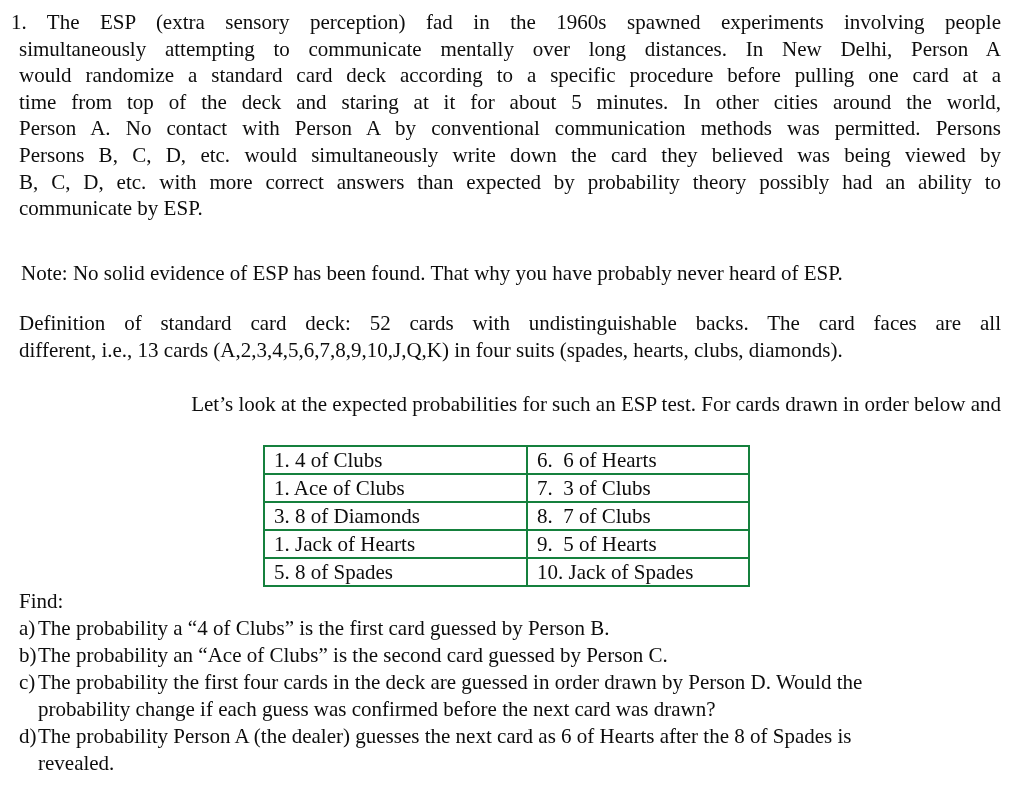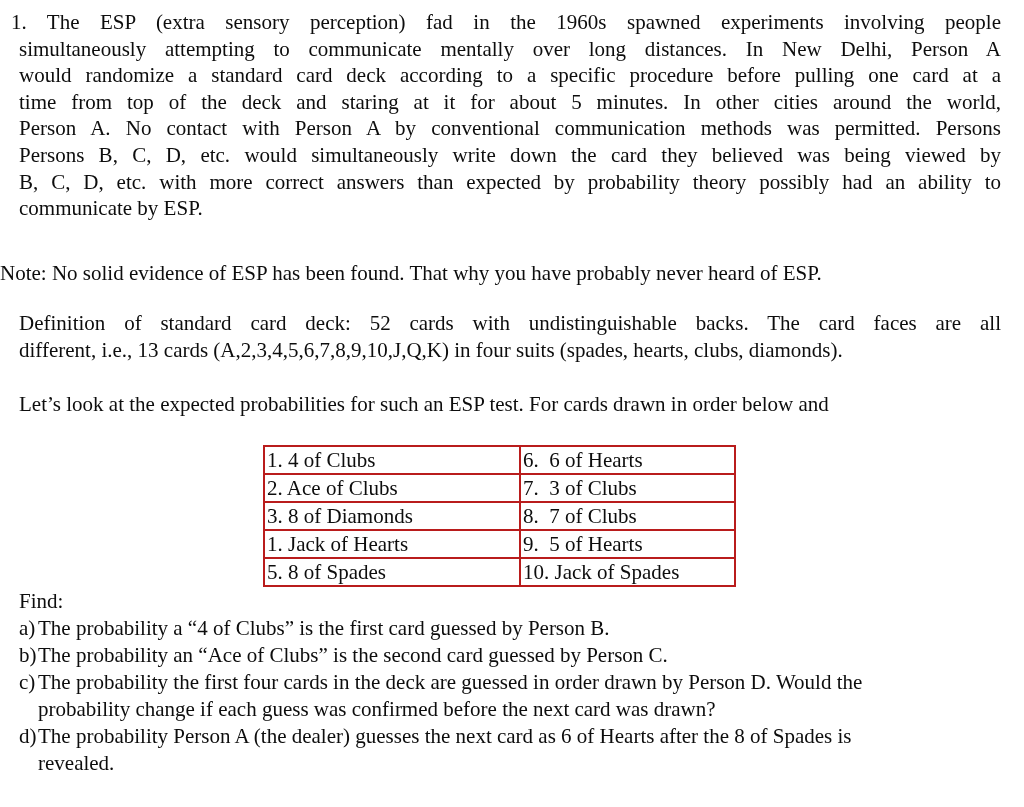--- a/index.html
+++ b/index.html
@@ -20,44 +20,45 @@
     text-align-last: justify;
   }
   .p1 {
     margin: 9px 23px 0 19px;
     line-height: 26.6px;
   }
   .p1 .first {
     text-indent: -8px;
   }
   .note {
-    margin: 38px 23px 0 0;
+    margin: 38px 23px 0 21px;
     line-height: 26.6px;
     font-family: Liberation Serif, serif;
   }
   .def {
     margin: 24px 23px 0 19px;
     line-height: 26.6px;
   }
   .intro {
     margin: 27px 23px 0 19px;
     line-height: 26.6px;
+    text-align: right;
   }
   .tablewrap {
     margin: 28px 0 0 263px;
   }
   table.cards {
     border-collapse: collapse;
     border: 2px solid #222222;
   }
   table.cards td {
-    border: 2px solid #b91c1c;
+    border: 2px solid #15803d;
     height: 26px;
     line-height: 26px;
-    padding: 0 0 0 2px;
+    padding: 0 0 0 9px;
     white-space: pre;
     font-size: 21px;
     vertical-align: middle;
   }
   td.colL { width: 252px; }
   td.colR { width: 211px; }
   .find {
     margin: 1px 13px 0 19px;
     line-height: 26.9px;
   }
@@ -95,21 +96,21 @@
 </div>
 
 <div class="tablewrap">
   <table class="cards">
     <tbody>
       <tr>
         <td class="colL">1. 4 of Clubs</td>
         <td class="colR">6.  6 of Hearts</td>
       </tr>
       <tr>
-        <td class="colL">2. Ace of Clubs</td>
+        <td class="colL">1. Ace of Clubs</td>
         <td class="colR">7.  3 of Clubs</td>
       </tr>
       <tr>
         <td class="colL">3. 8 of Diamonds</td>
         <td class="colR">8.  7 of Clubs</td>
       </tr>
       <tr>
         <td class="colL">1. Jack of Hearts</td>
         <td class="colR">9.  5 of Hearts</td>
       </tr>

